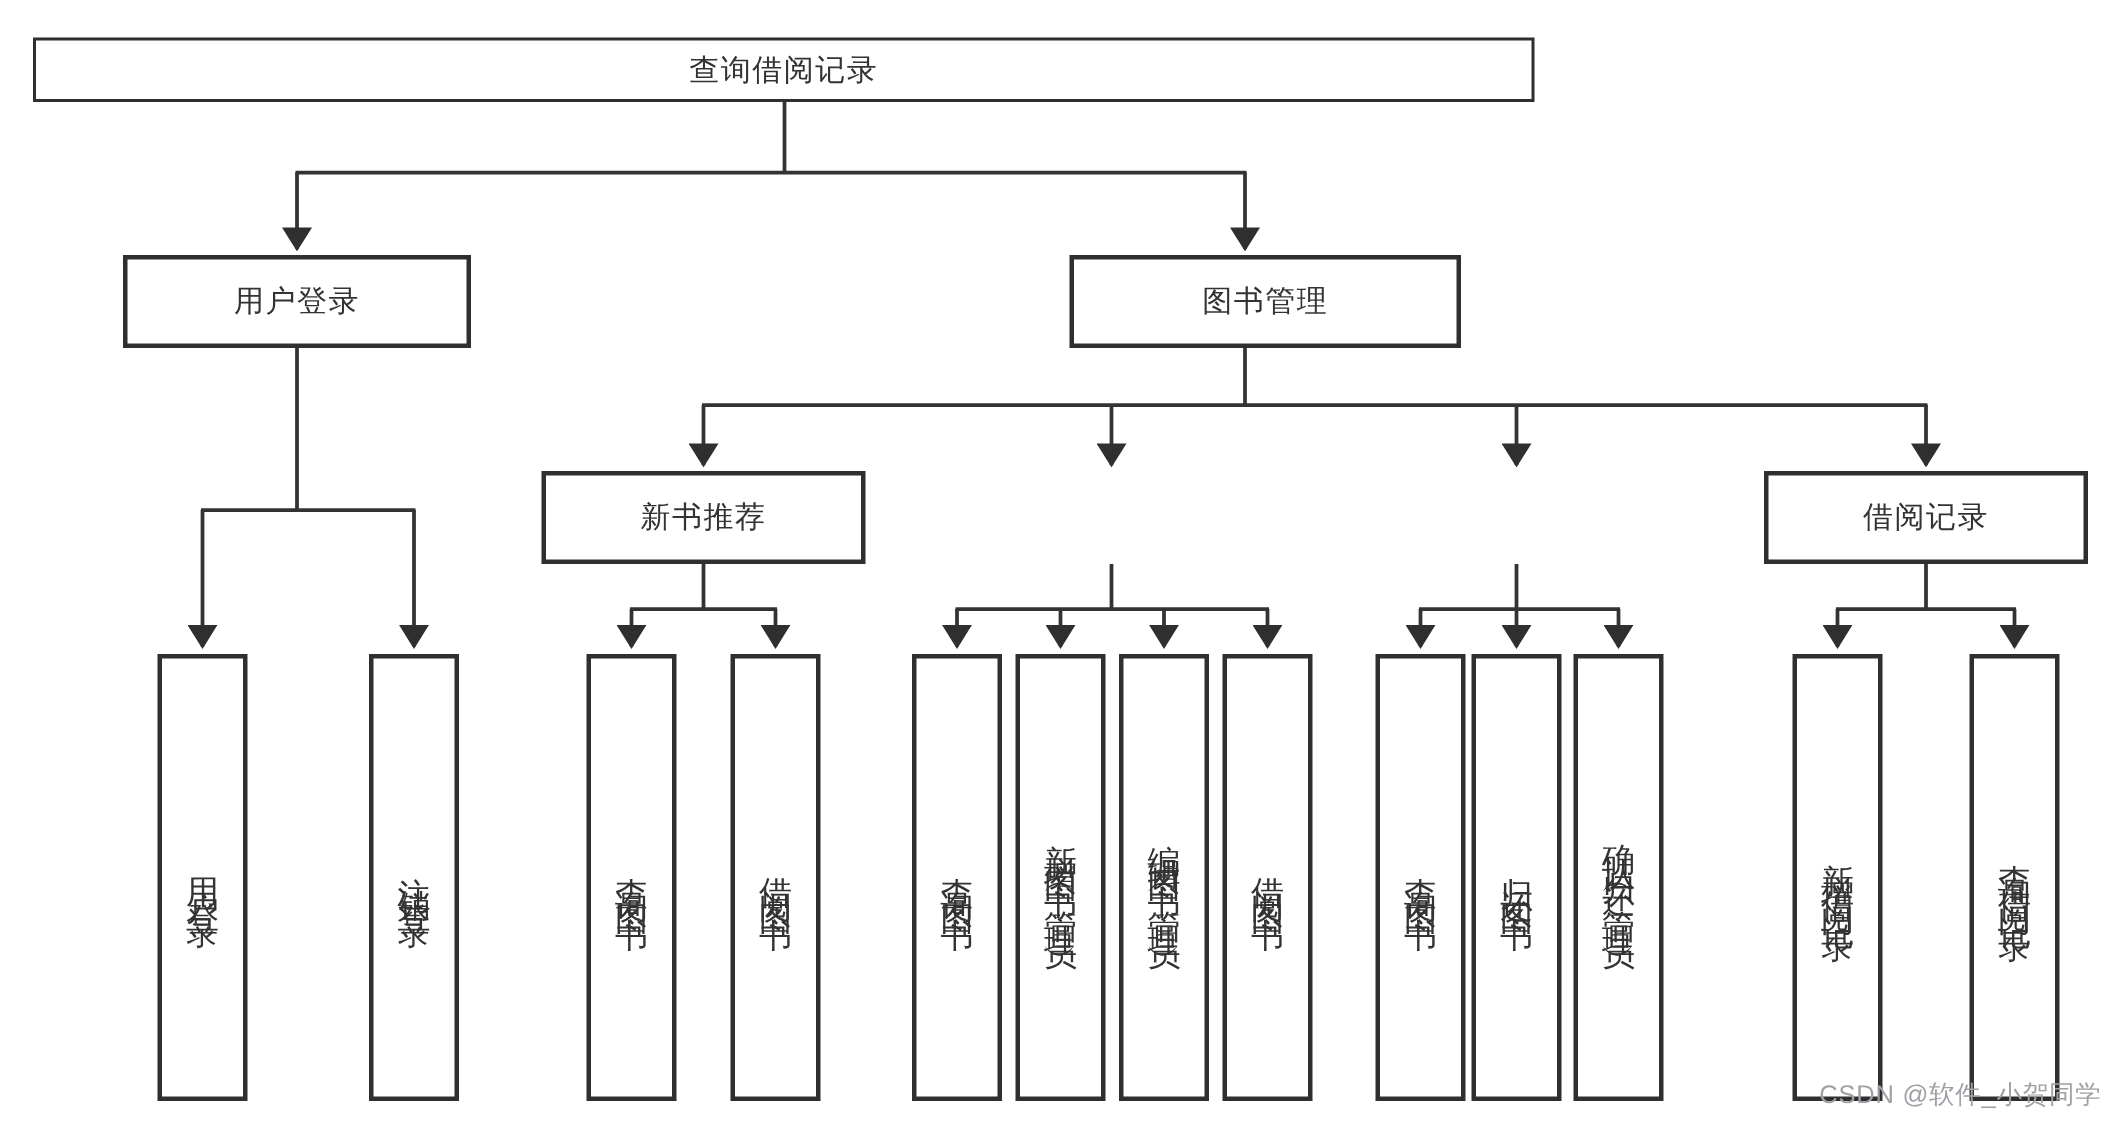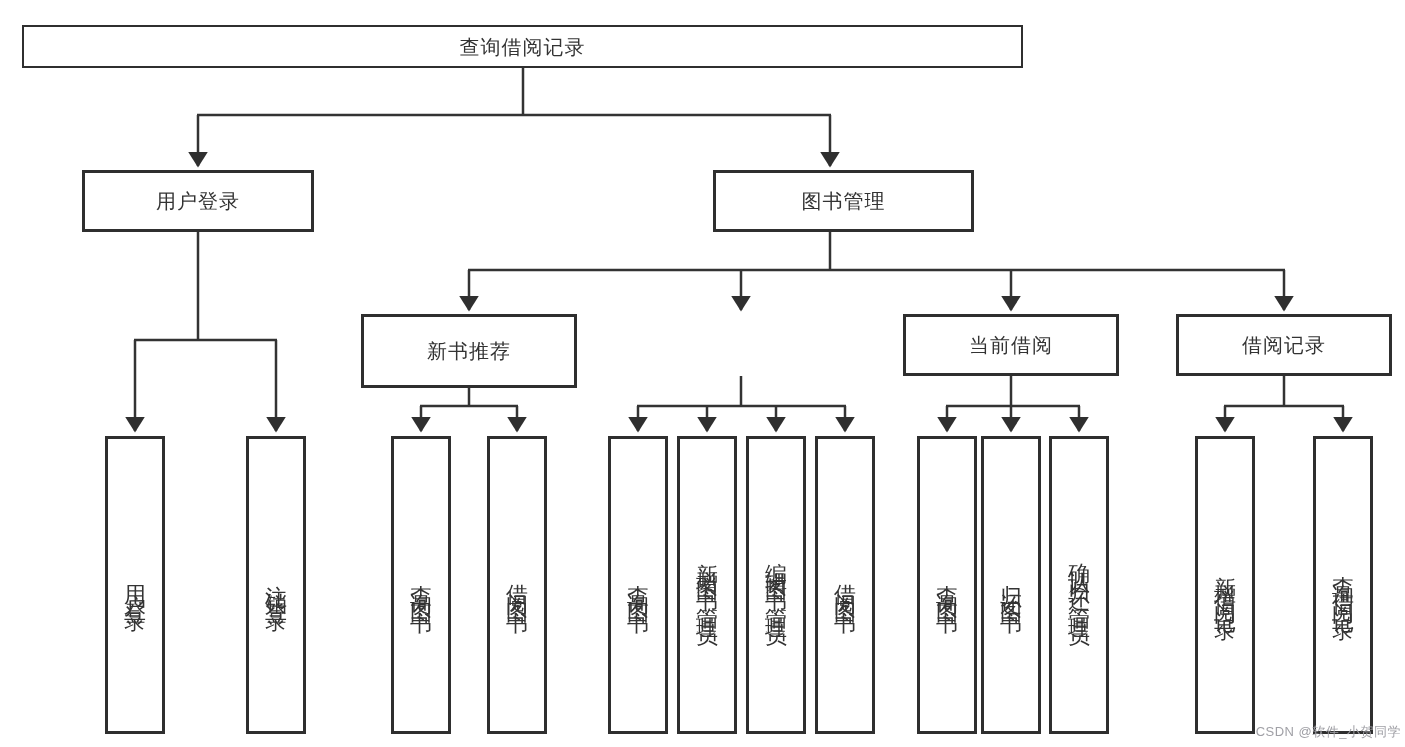--- a/index.html
+++ b/index.html
@@ -50,21 +50,21 @@
     text-orientation: mixed;
     letter-spacing: 9px;
     line-height: 1;
     max-height: 286px;
   }
   .watermark {
     position: absolute;
     right: 4px;
     bottom: 6px;
     color: #a0a0a6;
-    font-size: 13px;
+    font-size: 17px;
     letter-spacing: 0.5px;
     white-space: nowrap;
   }
 </style>
 </head>
 <body>
 
 <div class="canvas">
 
   <svg class="connectors" viewBox="0 0 1405 747" xmlns="http://www.w3.org/2000/svg">
@@ -115,22 +115,21 @@
       <path d="M1225,406 V431" marker-end="url(#arrow)"></path>
       <path d="M1343,406 V431" marker-end="url(#arrow)"></path>
     </g>
   </svg>
 
   <div class="box root" style="left:22px; top:25px; width:1001px; height:43px;">查询借阅记录</div>
 
   <div class="box lvl" style="left:82px; top:170px; width:232px; height:62px;">用户登录</div>
   <div class="box lvl" style="left:713px; top:170px; width:261px; height:62px;">图书管理</div>
 
-  <div class="box lvl" style="left:361px; top:314px; width:216px; height:74px;">新书推荐</div>
-  <div class="box lvl" style="left:903px; top:314px; width:216px; height:62px;">当前借阅</div>
+  <div class="box lvl" style="left:361px; top:314px; width:216px; height:62px;">新书推荐</div>
   <div class="box lvl" style="left:1176px; top:314px; width:216px; height:62px;">借阅记录</div>
 
   <div class="box leaf" style="left:105px; top:436px; width:60px; height:298px;">
     <span class="vtext">用户登录</span>
   </div>
   <div class="box leaf" style="left:246px; top:436px; width:60px; height:298px;">
     <span class="vtext">注销登录</span>
   </div>
   <div class="box leaf" style="left:391px; top:436px; width:60px; height:298px;">
     <span class="vtext">查询图书</span>

